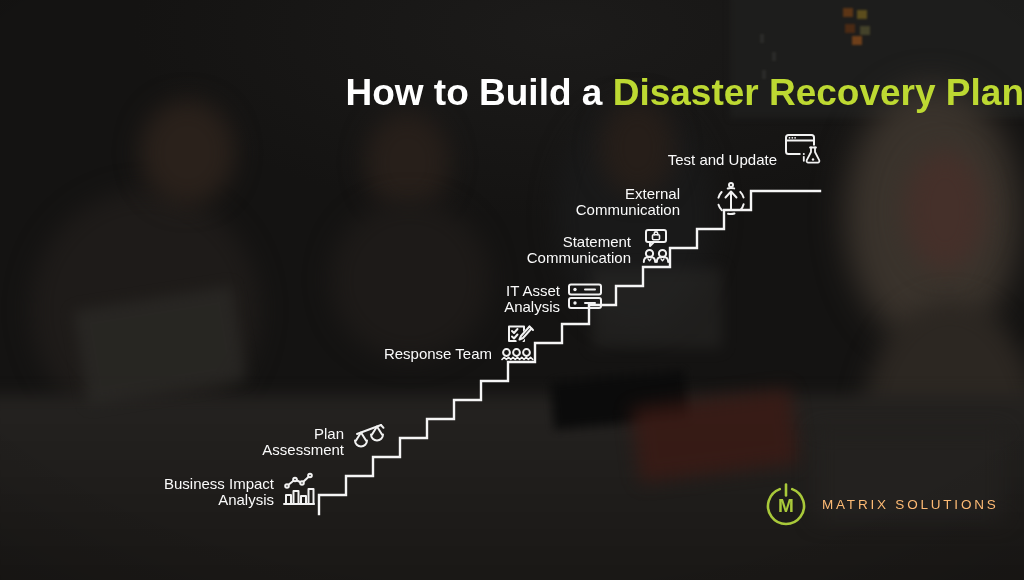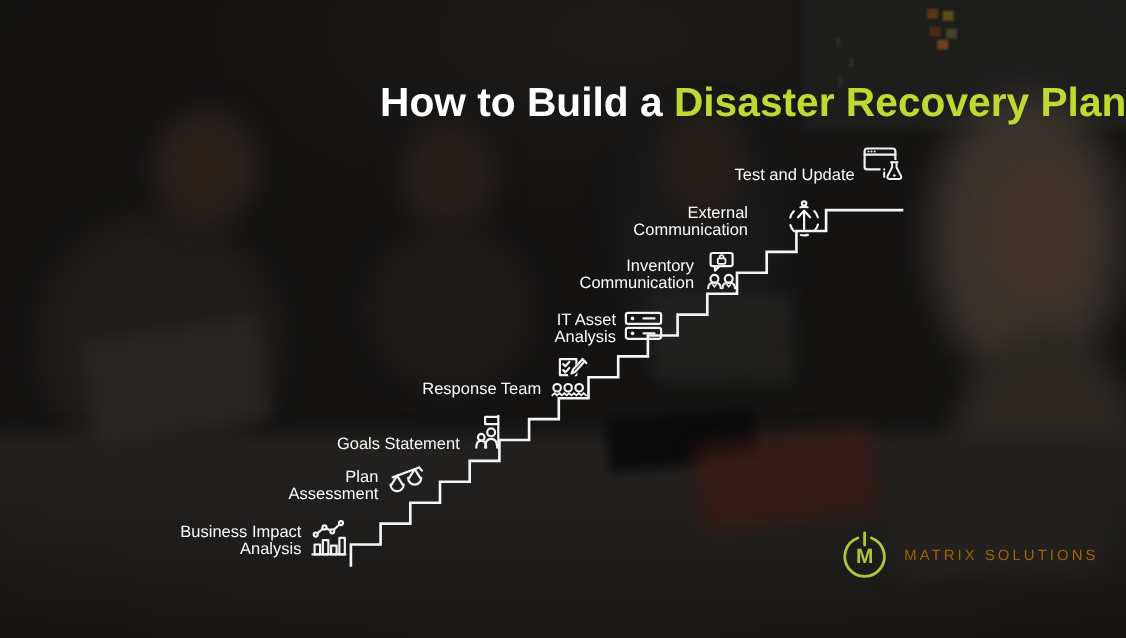--- a/index.html
+++ b/index.html
@@ -49,21 +49,21 @@
   .s5{left:440px;top:275px;width:164px;}
   .s6{left:495px;top:226px;width:180px;}
   .s7{left:570px;top:178px;width:180px;gap:32px;}
   .s8{left:640px;top:128px;width:181px;}
 
   
   .logo{position:absolute;left:763px;top:481px;display:flex;align-items:center;gap:13px;}
   .logo-mark{width:46px;height:46px;stroke:#a9c93a;fill:none;stroke-width:2.6;stroke-linecap:round;}
   .logo-mark text{stroke:none;fill:#a9c93a;font-family:"Liberation Sans",sans-serif;
                   font-weight:700;font-size:19px;}
-  .logo-name{color:#a16207;font-size:13.5px;letter-spacing:2.8px;}
+  .logo-name{color:#fdba74;font-size:13.5px;letter-spacing:2.8px;}
 </style>
 </head>
 <body>
 
 <div class="stage">
 
   <div class="bg">
     <div class="wall"></div>
     <div class="whiteboard"></div>
     <div class="wb-note" style="left:843px;top:8px;background:#5c3516;"></div>
@@ -126,33 +126,20 @@
     <svg class="icon" viewBox="0 0 38 38">
       <path d="M7 14 L31 5"></path>
         <path d="M31 5 l2.5 2.8"></path>
       <path d="M11 12.5 l-5 8 M11 12.5 l5 8"></path>
       <path d="M5 20.5 a6 6 0 0 0 12 0"></path>
       <path d="M27 6.5 l-5 8 M27 6.5 l5 8"></path>
       <path d="M21 14.5 a6 6 0 0 0 12 0"></path>
     </svg>
   </div>
 
-  <div class="step s3">
-    <div class="lbl">
-      <div>Goals Statement</div>
-    </div>
-    <svg class="icon" viewBox="0 0 38 38">
-      <path d="M29 4 V33"></path>
-      <path d="M29 5 H17 V11.5 H29"></path>
-      <circle cx="22.5" cy="19" r="3.6"></circle>
-      <path d="M17 33 q0 -8 5.5 -8 q5.5 0 5.5 8"></path>
-      <circle cx="13.5" cy="23.5" r="3"></circle>
-      <path d="M9 33 q0 -6.5 4.5 -6.5 q4.5 0 4.5 6.5"></path>
-    </svg>
-  </div>
 
   <div class="step s4">
     <div class="lbl">
       <div>Response Team</div>
     </div>
     <svg class="icon" viewBox="0 0 38 38">
       <path d="M11 2.5 H26 V17 H11 Z"></path>
       <path d="M14 7 l2 2 3.5-4"></path>
       <path d="M14 12.5 l2 2 3.5-4"></path>
       <path d="M33.5 3.5 L24 13.5 l-2.5 3" stroke="#141312" stroke-width="6"></path>
@@ -175,21 +162,21 @@
       <rect x="3" y="21" width="32" height="10" rx="2"></rect>
       <circle cx="9" cy="12.5" r="1.7" fill="#f2f2f2" stroke="none"></circle>
       <circle cx="9" cy="26" r="1.7" fill="#f2f2f2" stroke="none"></circle>
       <path d="M19 12.5 H29"></path>
         <path d="M19 26 H29"></path>
     </svg>
   </div>
 
   <div class="step s6">
     <div class="lbl">
-      <div>Inventory</div>
+      <div>Statement</div>
       <div>Communication</div>
     </div>
     <svg class="icon" viewBox="0 0 38 38">
       <rect x="9" y="2" width="20" height="12" rx="2"></rect>
       <path d="M13 14 v4 l4 -4"></path>
       <rect x="15.5" y="6.8" width="7" height="5" rx="1" stroke-width="1.6"></rect>
       <path d="M17.3 6.8 V5.6 a1.7 1.7 0 0 1 3.4 0 V6.8" stroke-width="1.6"></path>
       <circle cx="12.5" cy="25.5" r="3.6"></circle>
       <path d="M6.8 34 q0 -5.2 5.7 -5.2 q5.7 0 5.7 5.2"></path>
       <path d="M11 30.8 l1.5 2 1.5 -2" stroke-width="1.4"></path>

